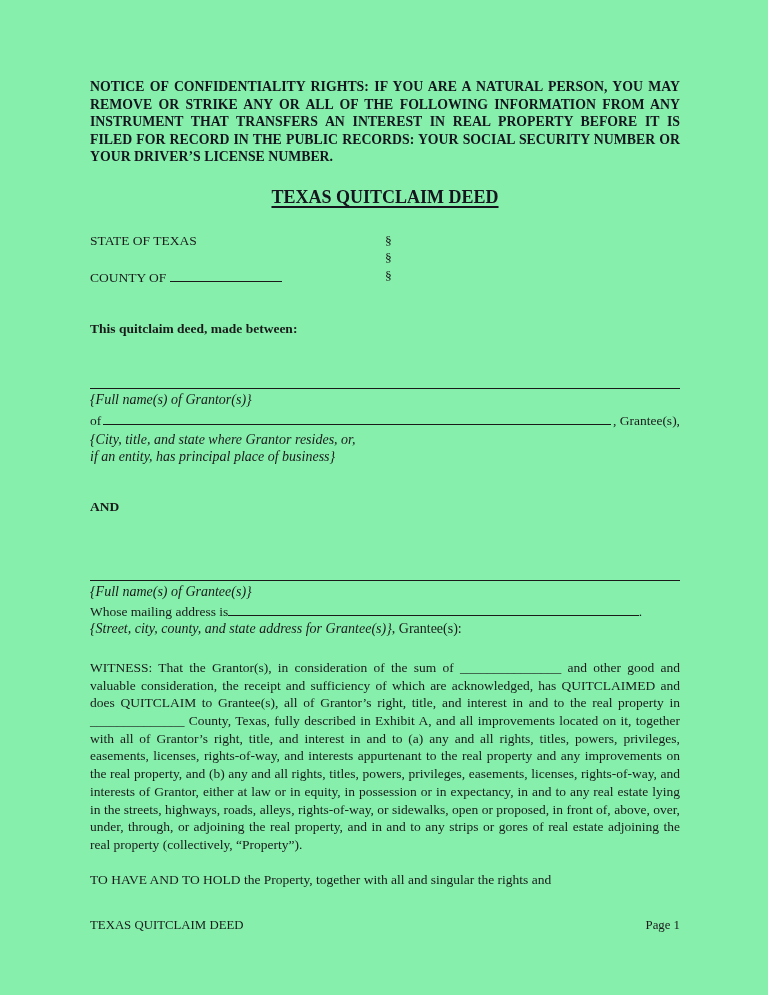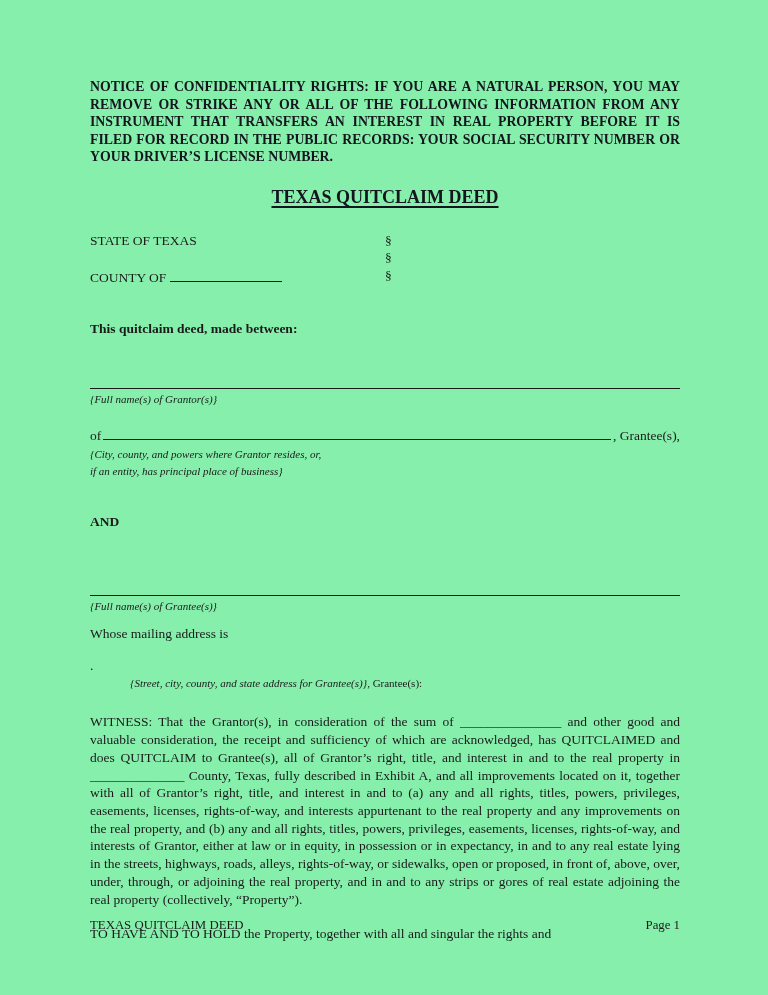--- a/index.html
+++ b/index.html
@@ -23,27 +23,27 @@
   .jurat .sect{position:absolute;left:295px;top:0;}
   .county-blank{
     display:inline-block;width:112px;border-bottom:1px solid #1a1a1a;
     height:14px;vertical-align:baseline;margin-left:4px;
   }
   .body-text{font-size:13.5px;line-height:17.5px;font-weight:bold;}
   .intro{margin-top:36px;}
   .rule-blank{
     border-bottom:1px solid #1a1a1a;height:27px;margin-top:3px;
   }
-  .caption{font-style:italic;font-size:11px;line-height:17.5px;margin-top:2px;}
+  .caption{font-style:italic;font-size:14px;line-height:17.5px;margin-top:2px;}
   .fill-row{display:flex;align-items:baseline;font-size:13.5px;line-height:17.5px;}
-  .of-row{margin-top:17px;}
+  .of-row{margin-top:2px;}
   .flex-blank{flex:1 1 auto;border-bottom:1px solid #1a1a1a;height:14px;margin:0 2px;}
   .and-label{margin-top:32px;font-size:13.5px;}
   .grantee-rule{margin-top:38px;}
-  .mailing-row{margin-top:9px;margin-right:38px;flex-direction:column;}
+  .mailing-row{margin-right:38px;}
   .witness{
     margin-top:21px;font-size:13.5px;line-height:17.7px;text-align:justify;
   }
   .habendum{
     margin-top:17px;font-size:13.5px;line-height:17.7px;text-align:justify;
   }
   .footer{
     position:absolute;left:90px;right:88px;top:918px;
     display:flex;justify-content:space-between;font-size:12.8px;
   }
@@ -77,34 +77,34 @@
     <div class="body-text intro">This quitclaim deed, made between:</div>
 
     <div class="rule-blank" style="margin-top:23px;"></div>
     <div class="caption">{Full name(s) of Grantor(s)}</div>
 
     <div class="fill-row of-row">
       <span>of</span>
       <span class="flex-blank"></span>
       <span>, Grantee(s),</span>
     </div>
-    <div class="caption" style="margin-top:1px;">{City, county, and powers where Grantor resides, or,</div>
+    <div class="caption" style="margin-top:1px;">{City, title, and state where Grantor resides, or,</div>
     <div class="caption" style="margin-top:0;">if an entity, has principal place of business}</div>
 
     <div class="body-text and-label">AND</div>
 
     <div class="rule-blank grantee-rule"></div>
     <div class="caption">{Full name(s) of Grantee(s)}</div>
 
     <div class="fill-row mailing-row">
       <span>Whose mailing address is</span>
       <span class="flex-blank" style="margin:0;"></span>
       <span>.</span>
     </div>
-    <div class="caption" style="margin-top:0;margin-left:40px;">
+    <div class="caption" style="margin-top:0;">
       <span style="font-style:italic;">{Street, city, county, and state address for Grantee(s)}</span><span style="font-style:normal;">, Grantee(s):</span>
     </div>
 
     <div class="witness">WITNESS: That the Grantor(s), in consideration of the sum of _______________ and other good and valuable consideration, the receipt and sufficiency of which are acknowledged, has QUITCLAIMED and does QUITCLAIM to Grantee(s), all of Grantor’s right, title, and interest in and to the real property in ______________ County, Texas, fully described in Exhibit A, and all improvements located on it, together with all of Grantor’s right, title, and interest in and to (a) any and all rights, titles, powers, privileges, easements, licenses, rights-of-way, and interests appurtenant to the real property and any improvements on the real property, and (b) any and all rights, titles, powers, privileges, easements, licenses, rights-of-way, and interests of Grantor, either at law or in equity, in possession or in expectancy, in and to any real estate lying in the streets, highways, roads, alleys, rights-of-way, or sidewalks, open or proposed, in front of, above, over, under, through, or adjoining the real property, and in and to any strips or gores of real estate adjoining the real property (collectively, “Property”).</div>
 
     <div class="habendum">TO HAVE AND TO HOLD the Property, together with all and singular the rights and</div>
 
   </div>
 
   <div class="footer">

